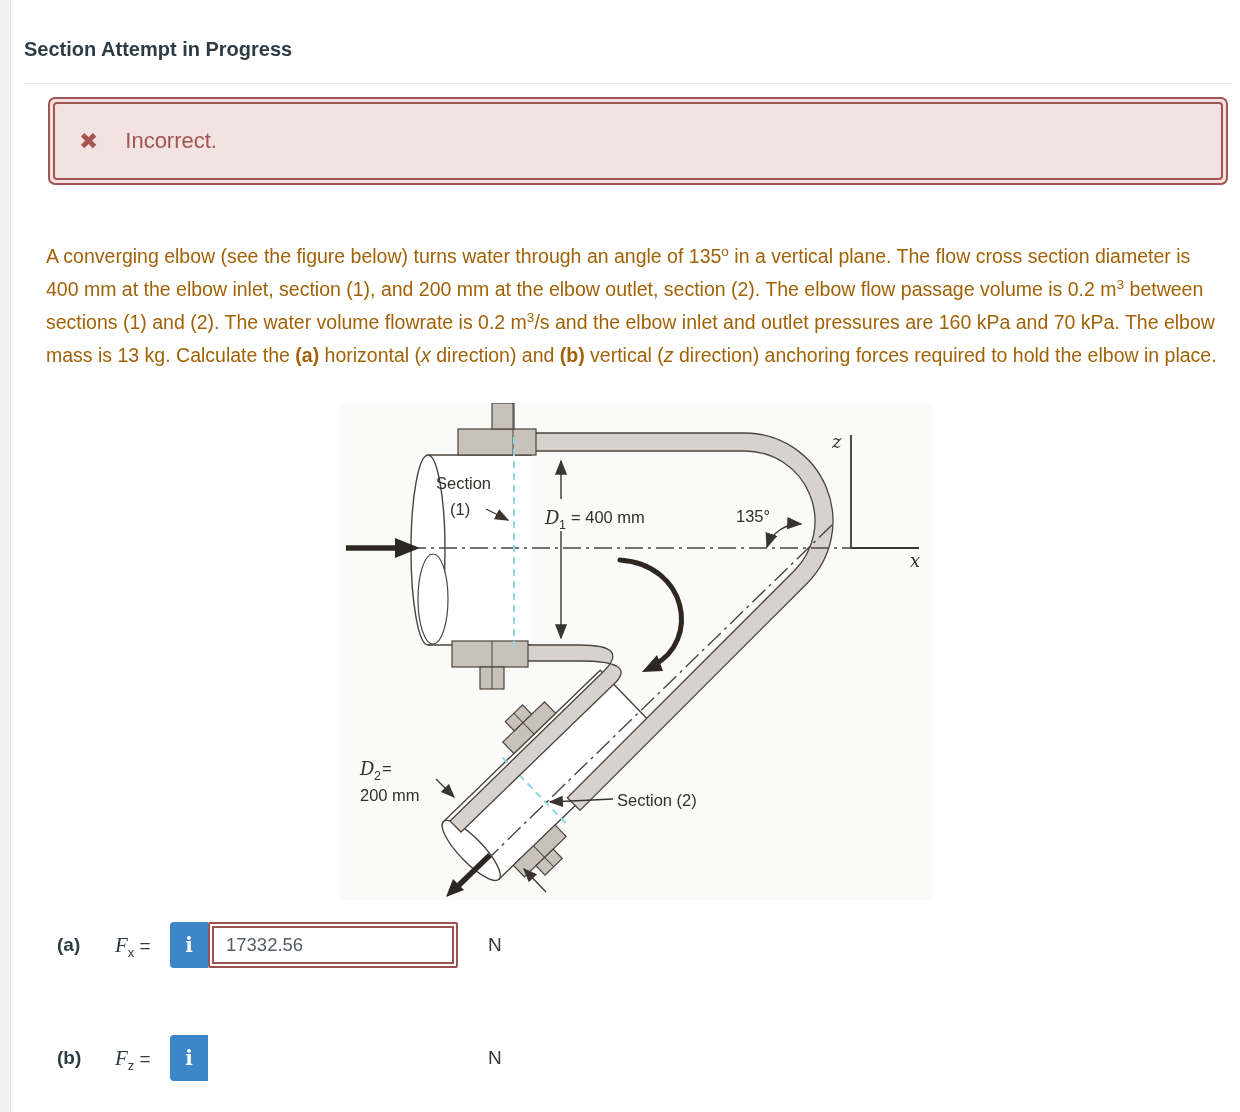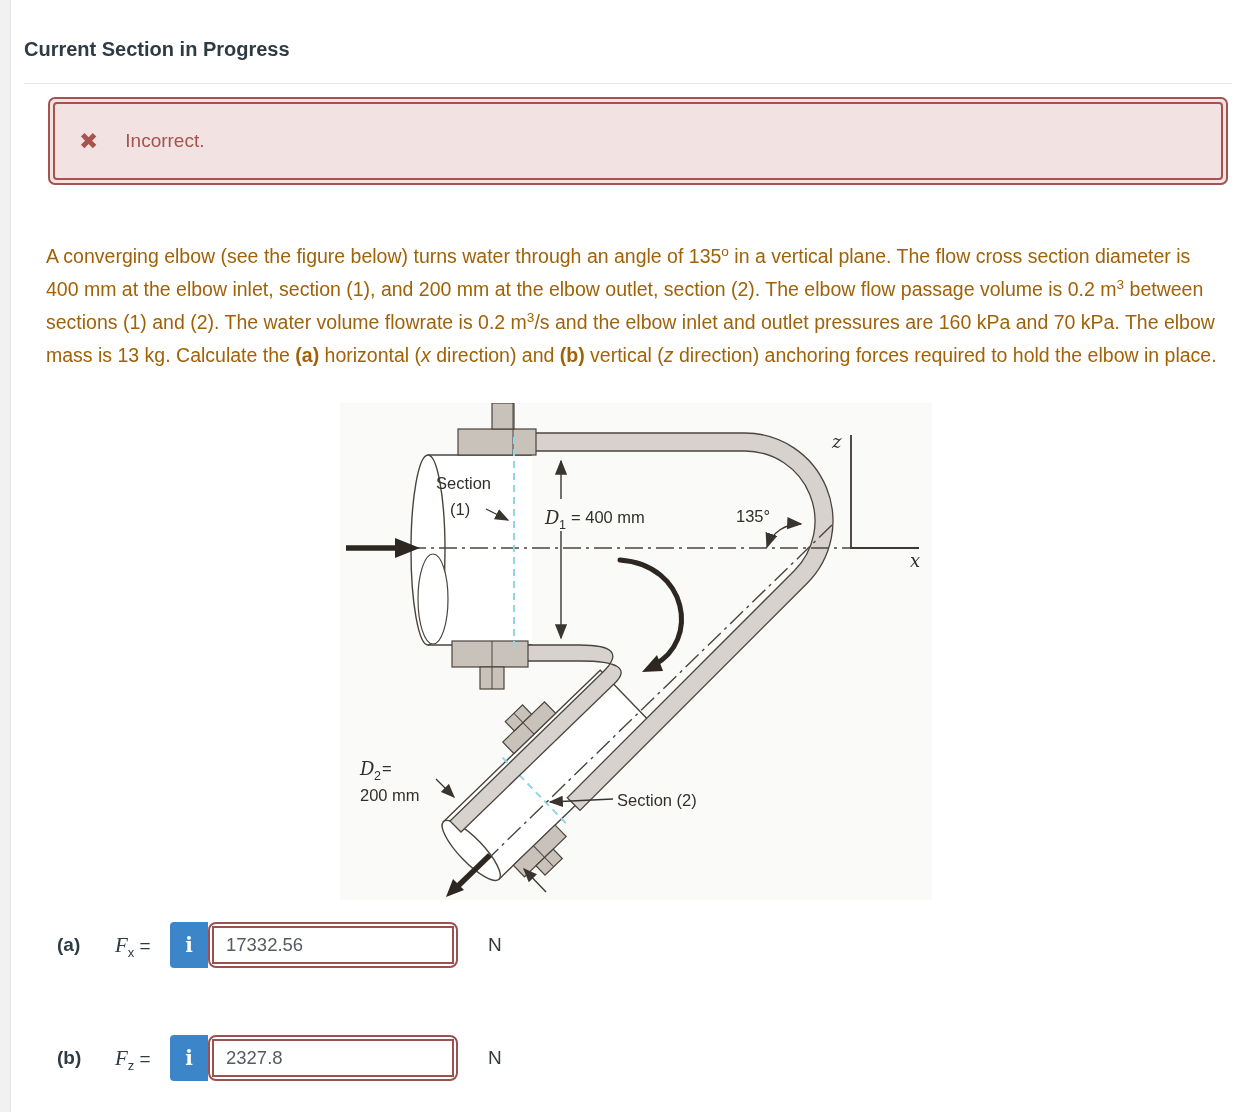--- a/index.html
+++ b/index.html
@@ -6,50 +6,50 @@
   .page{position:relative;width:1240px;height:1112px;background:#ffffff;overflow:hidden;
         font-family:"Liberation Sans",sans-serif;color:#2d3b45;}
   .left-strip{position:absolute;left:0;top:0;width:10px;height:1112px;background:#f1f1f1;border-right:1px solid #e4e4e4;}
   .page-title{position:absolute;left:24px;top:38px;font-size:20px;font-weight:700;color:#2d3b45;}
   .divider{position:absolute;left:24px;top:83px;width:1208px;border-top:1px solid #e7e7e7;height:0;}
   .banner{position:absolute;left:48px;top:97px;width:1180px;height:88px;box-sizing:border-box;
           border:2px solid #a25450;border-radius:7px;background:#f2e2e1;padding:3px;}
   .banner-inner{width:100%;height:100%;box-sizing:border-box;border:2px solid #a25450;border-radius:4px;
           background:#f2e2e1;display:flex;align-items:center;padding-left:24px;}
   .x-icon{color:#a9534e;font-size:23px;line-height:1;font-family:"DejaVu Sans",sans-serif;}
-  .banner-text{color:#a25450;font-size:19px;margin-left:27px;}
+  .banner-text{color:#a25450;font-size:22px;margin-left:27px;}
   .problem{position:absolute;left:46px;top:220px;width:1176px;font-size:19.5px;line-height:33px;color:#a16207;}
   .problem sup{font-size:70%;line-height:0;}
   .figure{position:absolute;left:340px;top:403px;width:592px;height:497px;background:#fafaf8;}
   .fig-sans{font-family:"Liberation Sans",sans-serif;font-size:16.5px;fill:#33302c;}
   .fig-serif{font-family:"DejaVu Serif","Liberation Serif",serif;font-style:italic;font-size:18px;fill:#33302c;}
   .fig-sub{font-family:"Liberation Sans",sans-serif;font-size:12.5px;fill:#33302c;}
   .answer-row{position:absolute;left:0;width:700px;height:46px;}
   .row-a{top:922px;} .row-b{top:1035px;}
   .ans-index{position:absolute;left:57px;top:0;line-height:46px;font-weight:700;font-size:19px;color:#2d3b45;}
   .ans-sym{position:absolute;left:103px;top:0;line-height:46px;font-size:19px;color:#2d3b45;margin-left:12px;}
   .ans-sym .fsym{font-family:"Liberation Serif",serif;font-style:italic;font-size:21px;}
   .ans-sym sub{font-size:13px;font-family:"Liberation Sans",sans-serif;}
   .info-btn{position:absolute;left:170px;top:0;width:38px;height:46px;background:#3c85c8;border:none;
             border-radius:4px 0 0 4px;color:#ffffff;font-family:"DejaVu Serif",serif;font-weight:700;
             font-size:20px;cursor:pointer;padding:0;}
   .ibox{position:absolute;left:208px;top:0;width:250px;height:46px;box-sizing:border-box;
-        border:2px solid #9c5151;border-radius:8px;background:#ffffff;padding:2px;}
+        border:2px solid #9c5151;border-radius:2px;background:#ffffff;padding:2px;}
   .ibox-inner{width:100%;height:100%;box-sizing:border-box;border:2px solid #9c5151;background:#ffffff;}
   .ibox-inner input{width:100%;height:100%;border:none;outline:none;background:transparent;
         font-family:"Liberation Sans",sans-serif;font-size:18.5px;color:#555b61;padding:0 0 0 12px;box-sizing:border-box;}
   .ans-unit{position:absolute;left:488px;top:0;line-height:46px;font-size:19px;color:#2d3b45;}
 </style>
 </head>
 <body>
 
 <div class="page">
   <div class="left-strip"></div>
 
-  <div class="page-title">Current Section in Progress</div>
+  <div class="page-title">Section Attempt in Progress</div>
   <div class="divider"></div>
 
   <div class="banner">
     <div class="banner-inner">
       <span class="x-icon">✖</span>
       <span class="banner-text">Incorrect.</span>
     </div>
   </div>
 
   <p class="problem"><span>A converging elbow (see the figure below) turns water through an angle of 135</span><sup>o</sup><span> in a vertical plane. The flow cross section diameter is 400 mm at the elbow inlet, section (1), and 200 mm at the elbow outlet, section (2). The elbow flow passage volume is 0.2 m</span><sup>3</sup><span> between sections (1) and (2). The water volume flowrate is 0.2 m</span><sup>3</sup><span>/s and the elbow inlet and outlet pressures are 160 kPa and 70 kPa. The elbow mass is 13 kg. Calculate the </span><span style="font-weight: 700;">(a)</span><span> horizontal (</span><span style="font-style: italic;">x</span><span> direction) and </span><span style="font-weight: 700;">(b)</span><span> vertical (</span><span style="font-style: italic;">z</span><span> direction) anchoring forces required to hold the elbow in place.</span></p>
@@ -170,20 +170,15 @@
         <input type="text" value="17332.56" style="">
       </div>
     </div>
     <span class="ans-unit">N</span>
   </div>
 
   <div class="answer-row row-b">
     <span class="ans-index">(b)</span>
     <span class="ans-sym"><span class="fsym">F</span><sub>z</sub> <span>=</span></span>
     <button class="info-btn"><span>i</span></button>
-    <div class="ibox">
-      <div class="ibox-inner">
-        <input type="text" value="2327.8" style="">
-      </div>
-    </div>
     <span class="ans-unit">N</span>
   </div>
 </div>
 
 </body></html>

